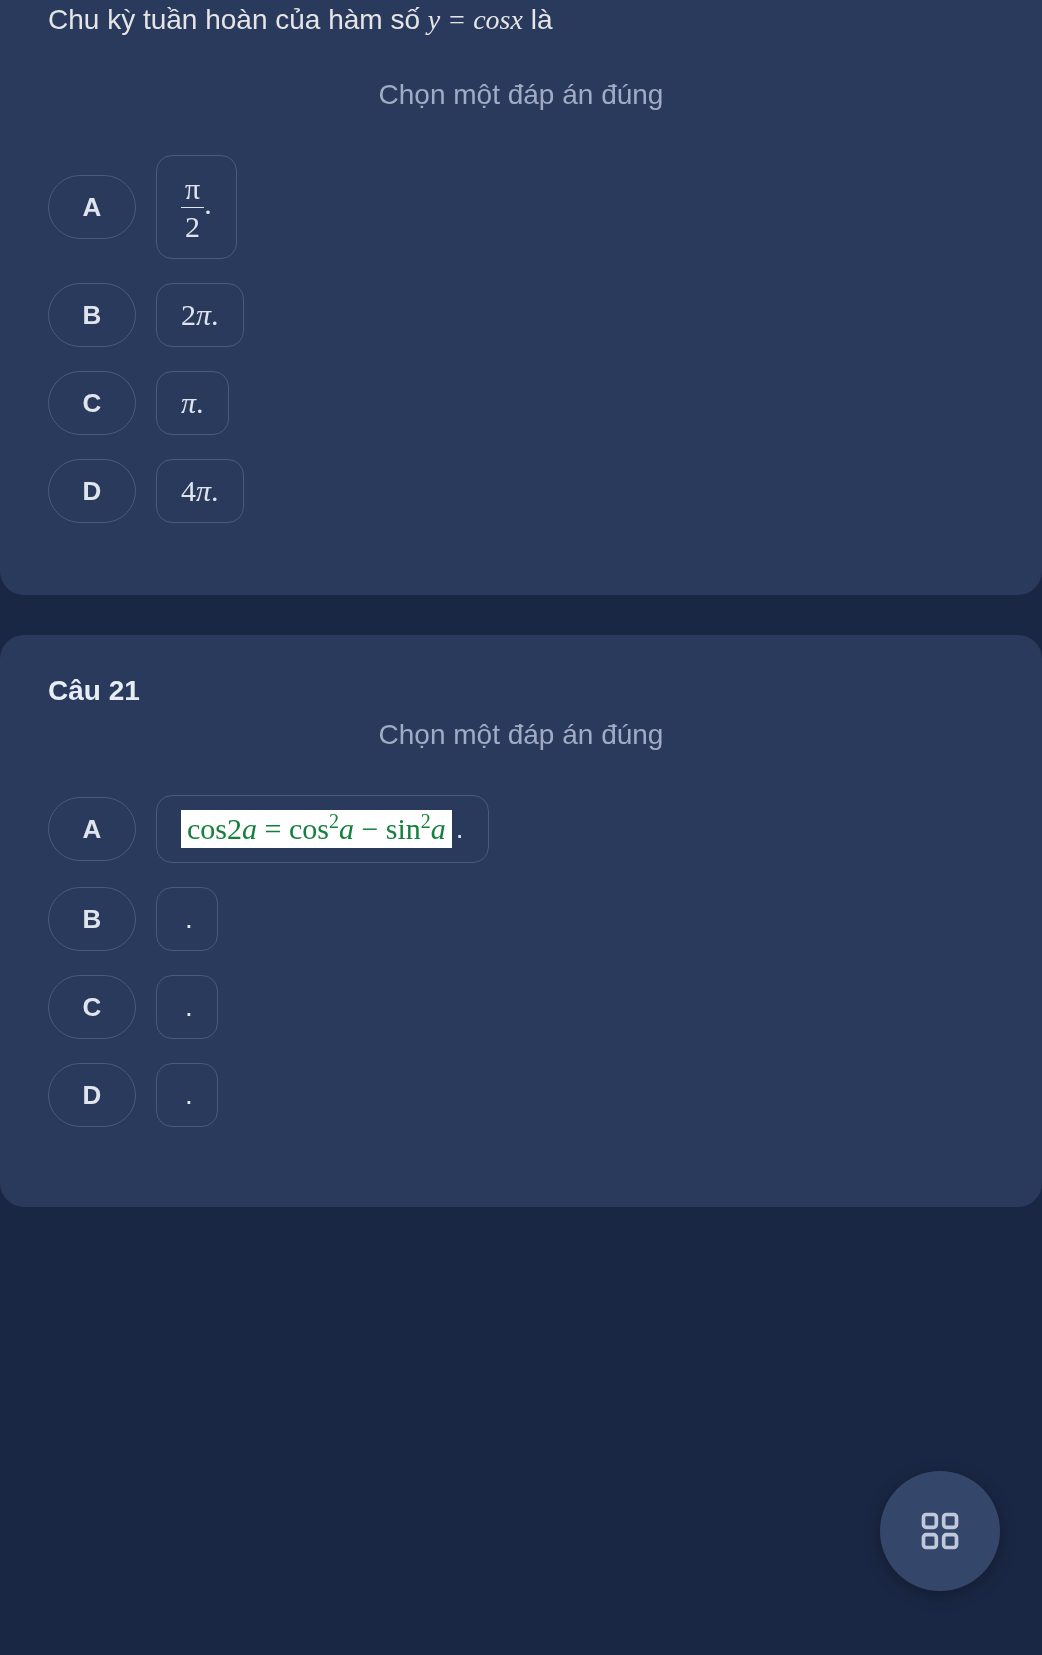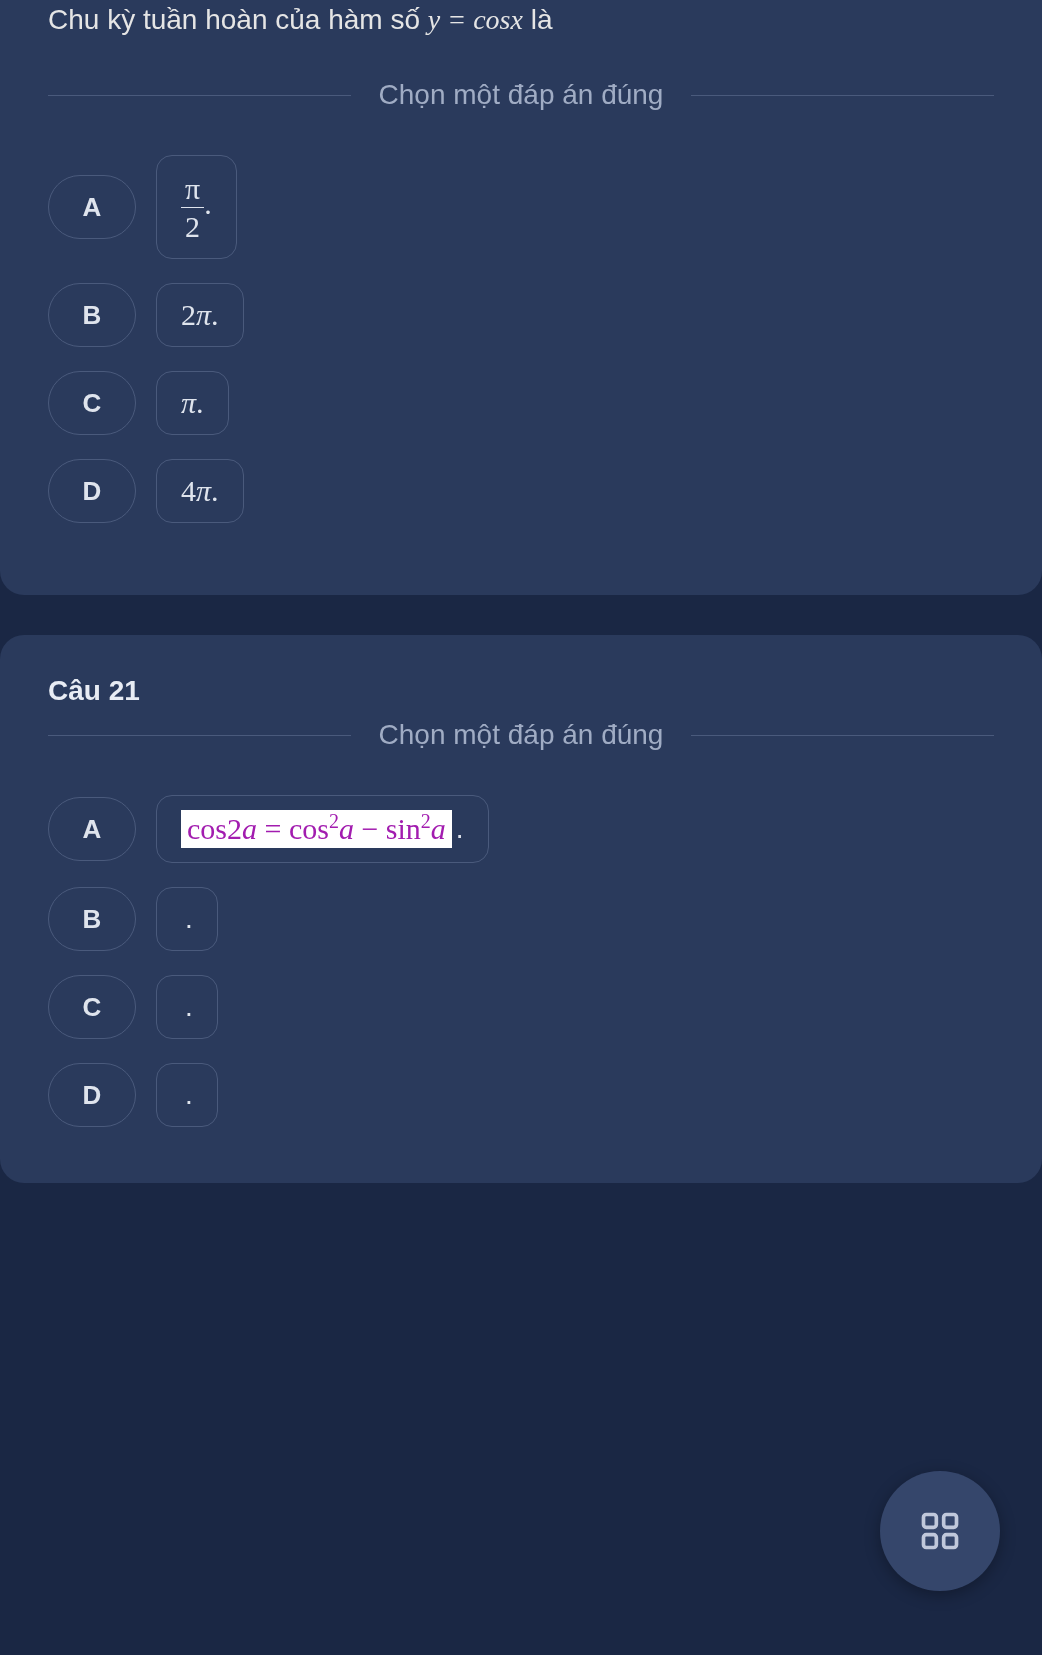--- a/index.html
+++ b/index.html
@@ -17,21 +17,21 @@
     }
     .question-card {
       background: #2a3a5c;
       border-radius: 0 0 24px 24px;
       padding: 0 48px 48px 48px;
       margin-bottom: 40px;
     }
     .question-card.second {
       background: #2a3a5c;
       border-radius: 24px;
-      padding: 40px 48px 32px 48px;
+      padding: 40px 48px 56px 48px;
       margin: 0;
     }
     .question-title {
       font-size: 28px;
       font-weight: 700;
       color: #e8ecf4;
       margin-bottom: 12px;
     }
     .question-text {
       font-size: 28px;
@@ -40,20 +40,21 @@
       line-height: 1.4;
     }
     .math-var {
       font-family: 'Times New Roman', serif;
       font-style: italic;
     }
     .divider-row {
       display: flex;
       align-items: center;
       margin-bottom: 44px;
+      flex-direction: column;
     }
     .divider-line {
       flex: 1;
       height: 1px;
       background: #4a5a7c;
     }
     .divider-text {
       padding: 0 28px;
       font-size: 28px;
       color: #a0acc4;
@@ -105,21 +106,21 @@
     }
     .math-fraction .num {
       border-bottom: 1.5px solid #dfe4ed;
       padding: 0 4px 2px;
     }
     .math-fraction .den {
       padding: 2px 4px 0;
     }
     .formula-image {
       background: #ffffff;
-      color: #a21caf;
+      color: #15803d;
       font-family: 'Times New Roman', serif;
       font-size: 30px;
       padding: 2px 6px;
       display: inline-block;
     }
     .formula-image sup {
       font-size: 20px;
       vertical-align: super;
       line-height: 0;
     }

